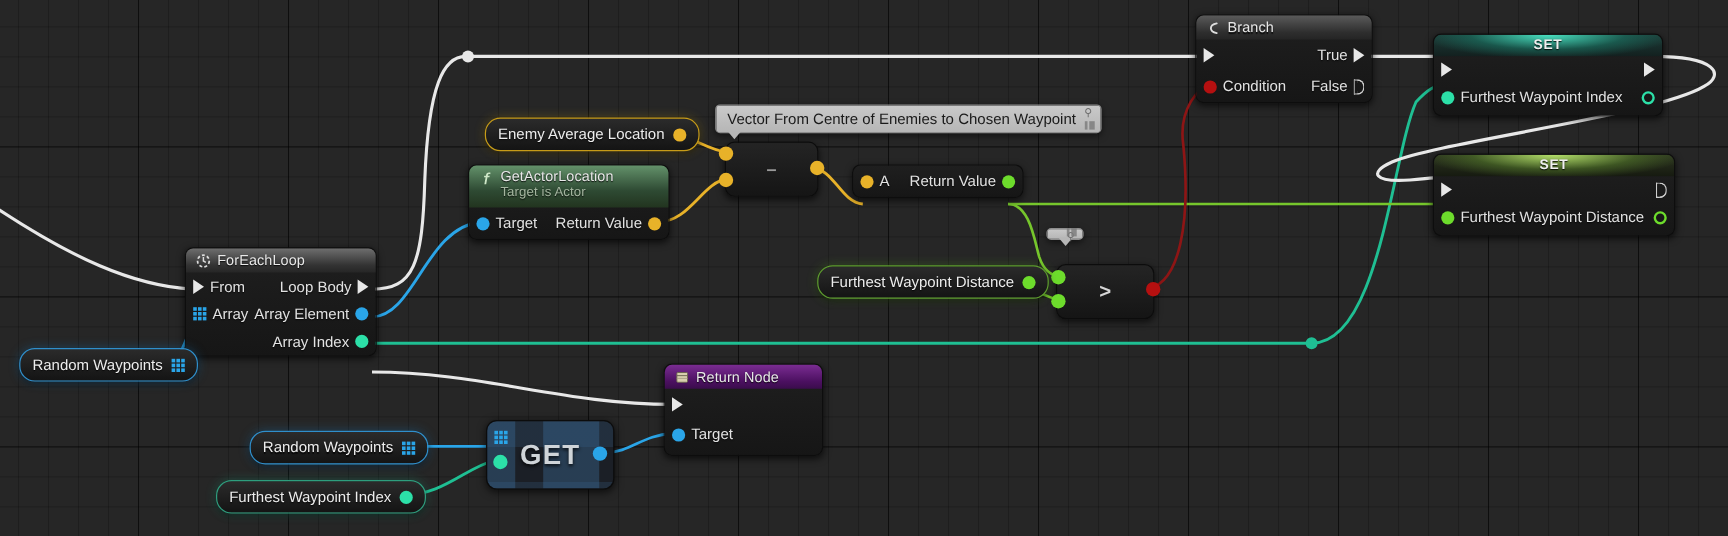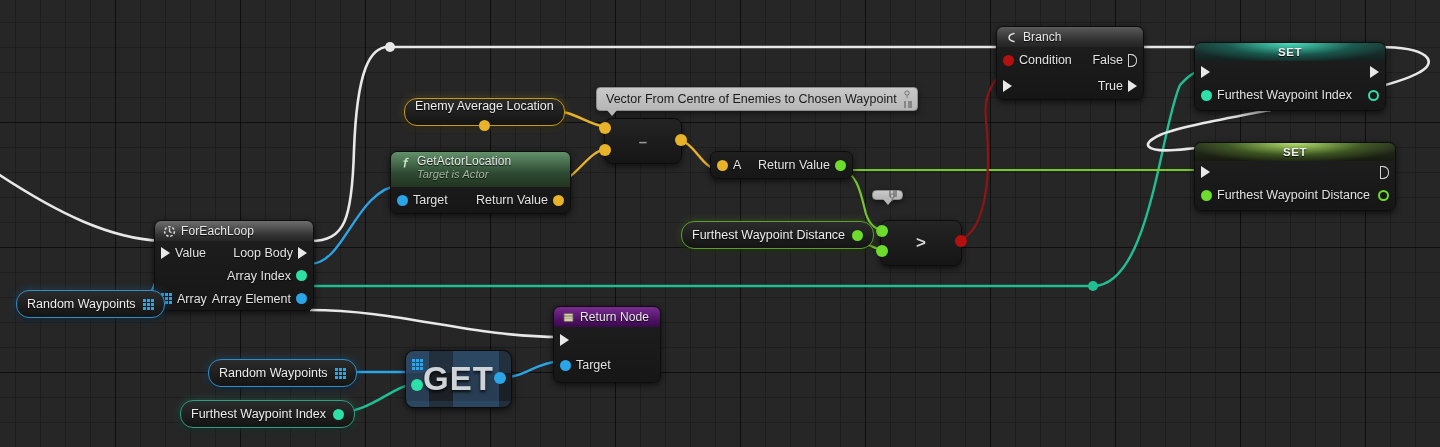--- a/index.html
+++ b/index.html
@@ -14,42 +14,42 @@
     background-color:#262626;
     background-image:
       linear-gradient(to right, rgba(0,0,0,0.55) 1px, transparent 1px),
       linear-gradient(to bottom, rgba(0,0,0,0.55) 1px, transparent 1px),
       linear-gradient(to right, rgba(0,0,0,0.22) 1px, transparent 1px),
       linear-gradient(to bottom, rgba(0,0,0,0.22) 1px, transparent 1px);
     background-size:125px 125px,125px 125px,25px 25px,25px 25px;
     background-position:-10px -3px,-10px -3px,-10px -3px,-10px -3px;
   }
   #wires{position:absolute;left:0;top:0;width:1440px;height:447px;pointer-events:none;}
-  .node{position:absolute;box-sizing:border-box;margin-top:14px;}
+  .node{position:absolute;box-sizing:border-box;}
 
   
   .nbody{
     background:linear-gradient(180deg,#1f1f1f 0%,#161616 100%);
     border:1px solid #0d0d0d;
     border-radius:7px;
     box-shadow:0 2px 6px rgba(0,0,0,.65);
   }
   .nhead{
     height:20px;line-height:20px;
     border-radius:6px 6px 0 0;
     padding:0 8px;
     font-size:12px;color:#e9e9e9;
     letter-spacing:.1px;
     display:flex;align-items:center;gap:5px;
     overflow:hidden;
     text-shadow:0 1px 1px rgba(0,0,0,.9);
   }
   .nhead.tall{height:32px;line-height:14px;align-items:flex-start;padding-top:3px;}
   .nhead .titlewrap{display:flex;flex-direction:column;line-height:13px;}
-  .subtitle{font-style:italic;font-size:11px;color:#b9c9b3;opacity:.85;}
+  .subtitle{font-size:11px;color:#b9c9b3;opacity:.85;}
   .nrow{
     display:flex;align-items:center;
     height:23px;font-size:12.5px;color:#e2e2e2;
     padding:0 6px;justify-content:space-between;
     text-shadow:0 1px 1px rgba(0,0,0,.8);
   }
   .side{display:flex;align-items:center;gap:5px;}
   .side.r{justify-content:flex-end;}
 
   
@@ -144,21 +144,21 @@
   .getnode .checker{
     position:absolute;inset:0;
     background-image:
       linear-gradient(90deg,rgba(45,110,170,.34) 0 33.3%,transparent 33.3% 66.6%,rgba(45,110,170,.34) 66.6% 100%),
       linear-gradient(0deg,rgba(45,110,170,.18) 0 30%,transparent 30% 70%,rgba(45,110,170,.18) 70% 100%);
     background-size:70px 100%,100% 72px;
     mix-blend-mode:screen;opacity:.9;
   }
   .getnode .gettext{
     position:absolute;left:0;right:0;top:50%;transform:translateY(-50%);
-    text-align:center;font-size:33px;font-weight:bold;color:#cfd4d8;
+    text-align:center;font-size:23px;font-weight:bold;color:#cfd4d8;
     letter-spacing:1px;text-shadow:0 2px 3px rgba(0,0,0,.8);
   }
 
   
   .bubble{
     position:absolute;
     background:linear-gradient(180deg,#c9c9c9 0%,#b6b6b6 100%);
     border:1px solid #8d8d8d;
     border-radius:4px;
     color:#1a1a1a;font-size:12.5px;
@@ -240,57 +240,57 @@
     <div class="nhead h-loop">
       <svg class="gicon" viewBox="0 0 16 16">
         <circle cx="8" cy="8" r="6" fill="none" stroke="#dcdcdc" stroke-width="1.8" stroke-dasharray="3 2.2"></circle>
         <path d="M8 4 L8 8 L10.5 9.5" stroke="#dcdcdc" stroke-width="1.5" fill="none"></path>
       </svg>
       <span>ForEachLoop</span>
     </div>
     <div class="nrow">
       <span class="side">
         <span class="exec"></span>
-        <span>Value</span>
+        <span>From</span>
       </span>
       <span class="side r">
         <span>Loop Body</span>
         <span class="exec"></span>
+      </span>
+    </div>
+    <div class="nrow">
+      <span class="side">
+        <span class="arricon">
+            <i></i>
+            <i></i>
+            <i></i>
+            <i></i>
+            <i></i>
+            <i></i>
+            <i></i>
+            <i></i>
+            <i></i>
+          </span>
+        <span>Array</span>
+      </span>
+      <span class="side r">
+        <span>Array Element</span>
+        <span class="pin" style="background:#2aa5e8;"></span>
       </span>
     </div>
     <div class="nrow">
       <span class="side"></span>
       <span class="side r">
         <span>Array Index</span>
         <span class="pin" style="background:#2ce0a8;"></span>
       </span>
     </div>
-    <div class="nrow">
-      <span class="side">
-        <span class="arricon">
-            <i></i>
-            <i></i>
-            <i></i>
-            <i></i>
-            <i></i>
-            <i></i>
-            <i></i>
-            <i></i>
-            <i></i>
-          </span>
-        <span>Array</span>
-      </span>
-      <span class="side r">
-        <span>Array Element</span>
-        <span class="pin" style="background:#2aa5e8;"></span>
-      </span>
-    </div>
-  </div>
-
-  <div class="node nbody" style="left:390px;top:137px;width:181px;">
+  </div>
+
+  <div class="node nbody" style="left:390px;top:137px;width:168px;">
     <div class="nhead h-func tall">
       <svg class="gicon" viewBox="0 0 16 16" style="margin-top:1px;">
         <path d="M10.5 2.2c-2.1 0-2.9 1.3-3.2 3.2H5.6l-.3 1.6h1.7l-1.3 7.1h1.9l1.3-7.1h2l.3-1.6H9.2c.2-1.2.5-1.7 1.5-1.7.4 0 .7.05 1 .16l.35-1.5c-.45-.1-.9-.16-1.55-.16z" fill="#cfe8c8"></path>
       </svg>
       <span class="titlewrap">
         <span>GetActorLocation</span>
         <span class="subtitle">Target is Actor</span>
       </span>
     </div>
     <div class="nrow" style="height:26px;">
@@ -320,35 +320,35 @@
 
   <div class="node nbody" style="left:996px;top:12px;width:148px;">
     <div class="nhead h-branch">
       <svg class="gicon" viewBox="0 0 16 16">
         <path d="M11 3 C6 4 5 6.5 5 8 C5 9.5 6 12 11 13" stroke="#dcdcdc" stroke-width="1.9" fill="none" stroke-linecap="round"></path>
       </svg>
       <span>Branch</span>
     </div>
     <div class="nrow" style="height:26px;">
       <span class="side">
+        <span class="exec"></span>
+      </span>
+      <span class="side r">
+        <span>True</span>
+        <span class="exec"></span>
+      </span>
+    </div>
+    <div class="nrow" style="height:26px;">
+      <span class="side">
         <span class="pin" style="background:#b51010;"></span>
         <span>Condition</span>
       </span>
       <span class="side r">
         <span>False</span>
         <span class="exec hollow"></span>
-      </span>
-    </div>
-    <div class="nrow" style="height:26px;">
-      <span class="side">
-        <span class="exec"></span>
-      </span>
-      <span class="side r">
-        <span>True</span>
-        <span class="exec"></span>
       </span>
     </div>
   </div>
 
   <div class="node nbody" style="left:1194px;top:28px;width:192px;">
     <div class="nhead h-set-teal" style="height:18px;line-height:18px;padding:0;">
       <span class="setlabel">SET</span>
     </div>
     <div class="nrow" style="height:22px;">
       <span class="side">
@@ -385,21 +385,21 @@
       <span class="side">
         <span class="pin" style="background:#6ddc2c;"></span>
         <span>Furthest Waypoint Distance</span>
       </span>
       <span class="side r">
         <span class="pin hollow" style="color:#6ddc2c;"></span>
       </span>
     </div>
   </div>
 
-  <div class="node nbody" style="left:553px;top:292px;width:108px;">
+  <div class="node nbody" style="left:553px;top:303px;width:133px;">
     <div class="nhead h-return">
       <svg class="gicon" viewBox="0 0 16 16">
         <rect x="2.5" y="3" width="11" height="10" rx="1" fill="#d8cfae" stroke="#6b6450" stroke-width="1"></rect>
         <path d="M2.5 6.2 H13.5" stroke="#6b6450" stroke-width="1"></path>
         <path d="M2.5 9 H13.5" stroke="#a39a80" stroke-width=".9"></path>
       </svg>
       <span>Return Node</span>
     </div>
     <div class="nrow" style="height:25px;">
       <span class="side">
@@ -441,21 +441,21 @@
         <i></i>
         <i></i>
         <i></i>
         <i></i>
         <i></i>
       </span>
     <span class="oppin" style="position:absolute;left:5px;top:28px;background:#2ce0a8;"></span>
     <span class="oppin" style="position:absolute;right:5px;top:21px;background:#2aa5e8;"></span>
   </div>
 
-  <div class="pill yellow" style="left:404px;top:98px;flex-direction:column;">
+  <div class="pill yellow" style="left:404px;top:98px;">
     <span>Enemy Average Location</span>
     <span class="pin" style="background:#e8b229;"></span>
   </div>
 
   <div class="pill green" style="left:681px;top:221px;">
     <span>Furthest Waypoint Distance</span>
     <span class="pin" style="background:#6ddc2c;"></span>
   </div>
 
   <div class="pill blue" style="left:16px;top:290px;">

